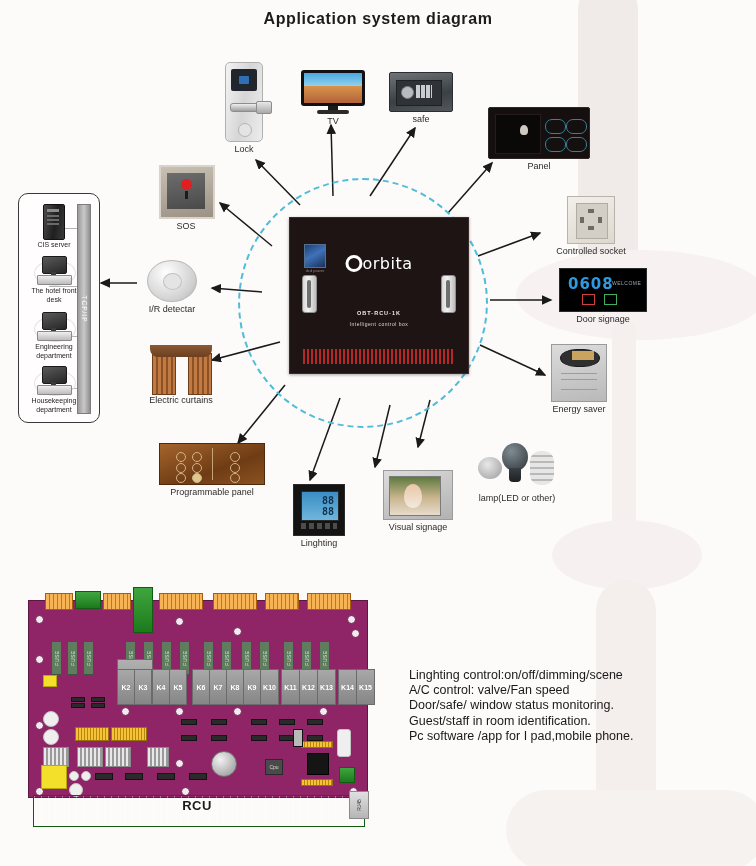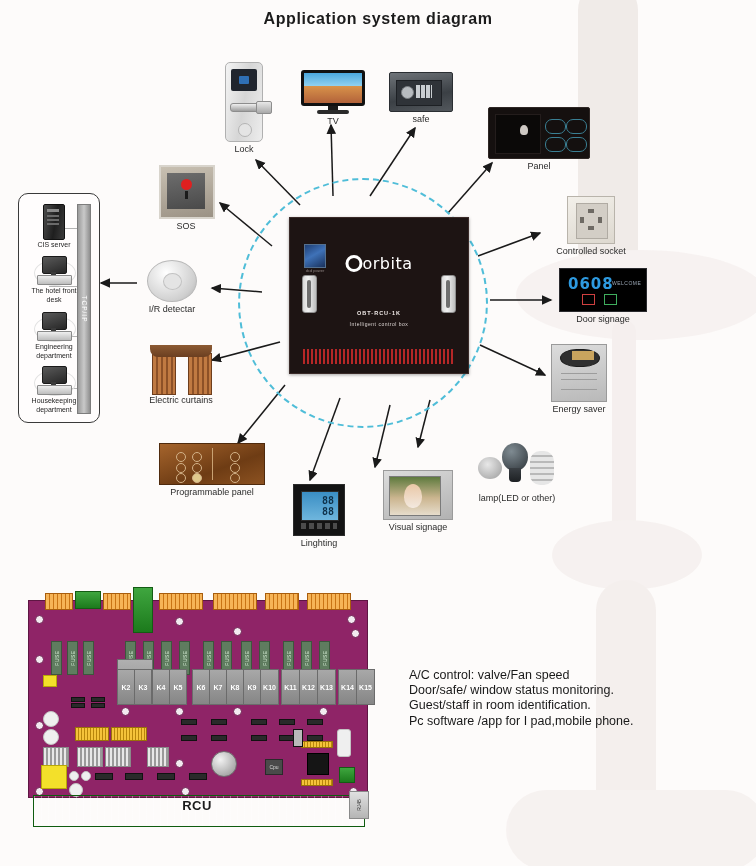--- a/index.html
+++ b/index.html
@@ -761,19 +761,20 @@
 
       <div class="termrow"></div>
       <div class="rj45">
         <span>RJ45</span>
       </div>
     </div>
     <div id="rcu-label">RCU</div>
   </div>
 
   <div id="features">
+    <div>Linghting  control:on/off/dimming/scene</div>
     <div>A/C control: valve/Fan speed</div>
     <div>Door/safe/ window status monitoring.</div>
     <div>Guest/staff in room identification.</div>
     <div>Pc software /app for I pad,mobile phone.</div>
   </div>
 
 </div>
 
 </body></html>

